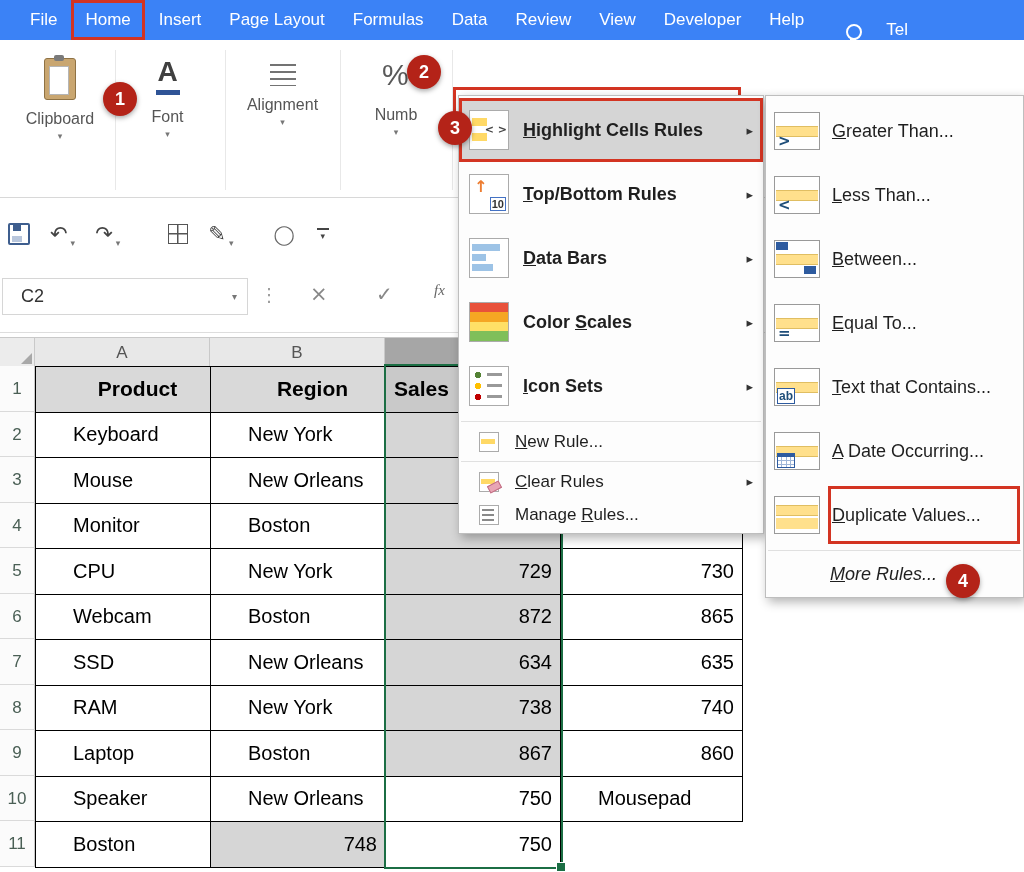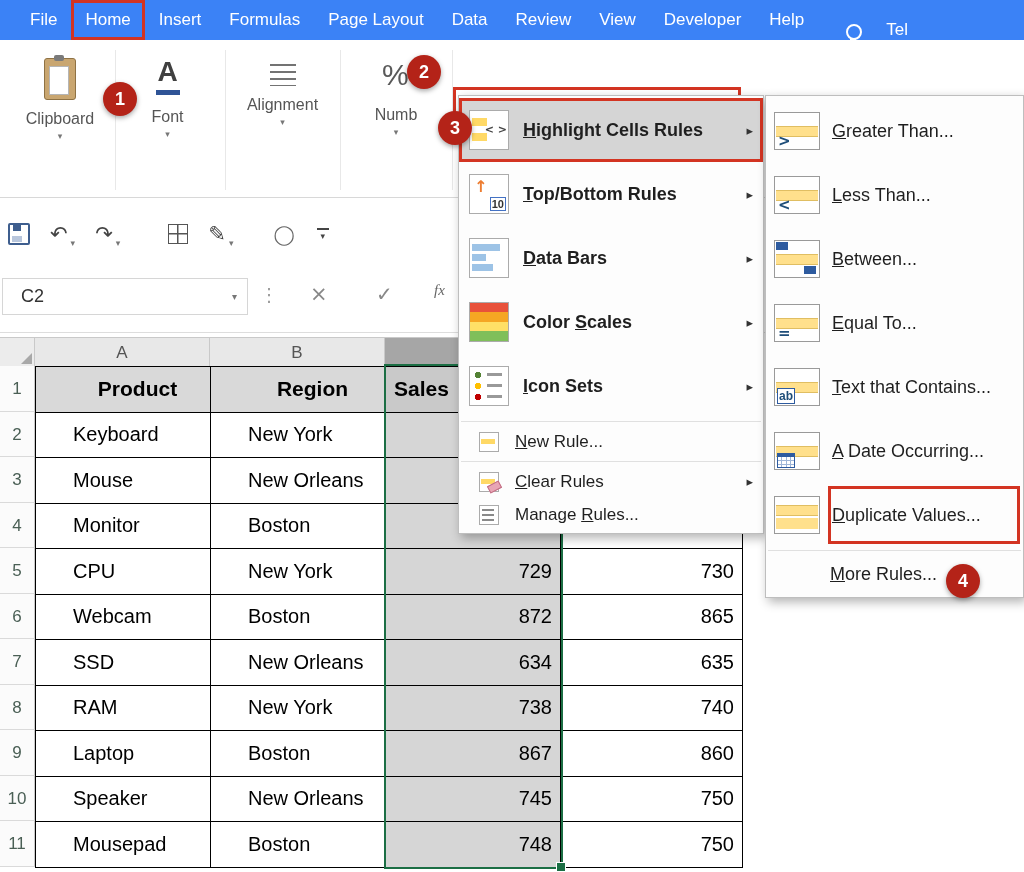--- a/index.html
+++ b/index.html
@@ -180,21 +180,21 @@
      linear-gradient(#8a8a8a,#8a8a8a),linear-gradient(#8a8a8a,#8a8a8a);
      background-size:12px 2px,12px 2px,12px 2px;background-position:2px 3px,2px 8px,2px 13px;
      background-repeat:no-repeat;}
 
   
   .cfsub{position:absolute;left:765px;top:95px;width:259px;background:#FDFDFD;
      border:1px solid #BEBEBE;box-shadow:3px 4px 10px rgba(0,0,0,.3);z-index:20;
      padding:3px 0;box-sizing:border-box;}
   .sitem{display:flex;align-items:center;height:64px;padding:0 6px 0 8px;font-size:18px;color:#1f1f1f;}
   .sitem .mlabel{margin-left:12px;}
-  .sitem.noicon{height:40px;}
+  .sitem.noicon{height:40px;font-style:italic;}
   .sitem.noicon .mlabel{margin-left:56px;}
   .subic{width:44px;height:36px;background:#fff;border:1px solid #9A9A9A;position:relative;flex:none;}
   .subic::before{content:"";position:absolute;left:1px;right:1px;top:13px;height:9px;
      background:#FFE08C;border-top:1px solid #E0BE62;border-bottom:1px solid #E0BE62;}
   [data-name="greater-than-icon"]::after{content:">";position:absolute;left:3px;bottom:-1px;
      font:700 15px "DejaVu Sans",sans-serif;color:#1F4E79;}
   [data-name="less-than-icon"]::after{content:"<";position:absolute;left:3px;bottom:-1px;
      font:700 15px "DejaVu Sans",sans-serif;color:#1F4E79;}
   [data-name="between-icon"]{background-image:linear-gradient(#2E5B9F,#2E5B9F),
      linear-gradient(#2E5B9F,#2E5B9F);background-size:12px 8px,12px 8px;
@@ -223,22 +223,22 @@
 </head>
 <body>
 
 <div id="app" data-name="excel-window">
 
   <div class="titlebar" data-name="title-bar">
     <div class="tabs" data-name="ribbon-tabs">
         <div class="tab" data-name="tab-file">File</div>
         <div class="tab active" data-name="tab-home">Home</div>
         <div class="tab" data-name="tab-insert">Insert</div>
+        <div class="tab" data-name="tab-page-layout">Page Layout</div>
         <div class="tab" data-name="tab-formulas">Formulas</div>
-        <div class="tab" data-name="tab-page-layout">Page Layout</div>
         <div class="tab" data-name="tab-data">Data</div>
         <div class="tab" data-name="tab-review">Review</div>
         <div class="tab" data-name="tab-view">View</div>
         <div class="tab" data-name="tab-developer">Developer</div>
         <div class="tab" data-name="tab-help">Help</div>
       </div>
     <span class="bulb" data-name="lightbulb-icon"></span>
     <span class="tellme" data-name="tell-me-label">Tel</span>
   </div>
 
@@ -354,21 +354,20 @@
         <div class="cell col0" data-name="cell-A8">RAM</div>
         <div class="cell col1" data-name="cell-B8">New York</div>
         <div class="cell col2" data-name="cell-C8">738</div>
         <div class="cell col3" data-name="cell-D8">740</div>
         <div class="cell col0" data-name="cell-A9">Laptop</div>
         <div class="cell col1" data-name="cell-B9">Boston</div>
         <div class="cell col2" data-name="cell-C9">867</div>
         <div class="cell col3" data-name="cell-D9">860</div>
         <div class="cell col0" data-name="cell-A10">Speaker</div>
         <div class="cell col1" data-name="cell-B10">New Orleans</div>
-        <div class="cell col2" data-name="cell-C10">745</div>
         <div class="cell col3" data-name="cell-D10">750</div>
         <div class="cell col0" data-name="cell-A11">Mousepad</div>
         <div class="cell col1" data-name="cell-B11">Boston</div>
         <div class="cell col2" data-name="cell-C11">748</div>
         <div class="cell col3" data-name="cell-D11">750</div>
       </div>
     <div class="selbox" data-name="selection-outline">
       <span class="fillhandle" data-name="fill-handle"></span>
     </div>
   </div>

